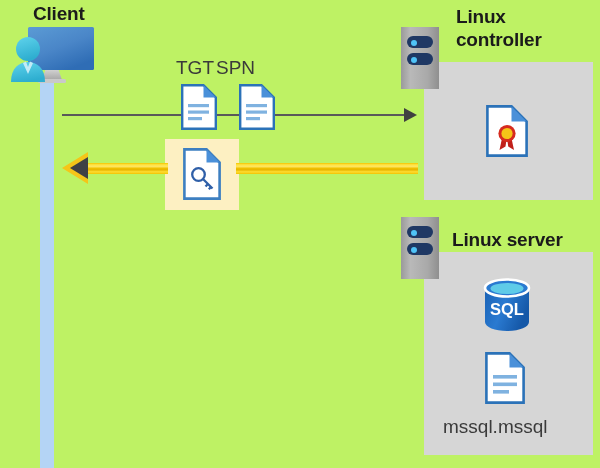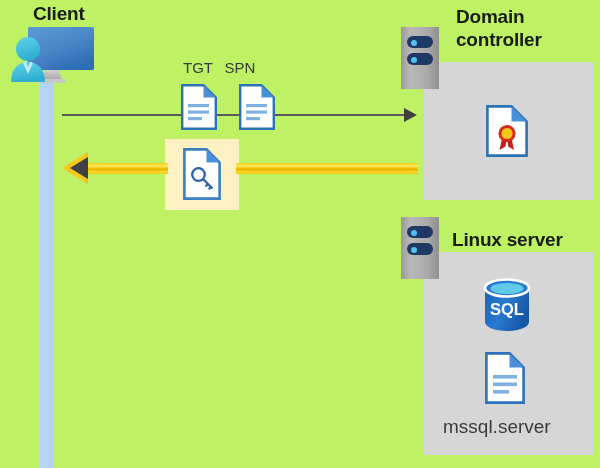--- a/index.html
+++ b/index.html
@@ -34,24 +34,24 @@
   .label-plain {
     position: absolute;
     color: #3a3a3a;
     font-size: 19px;
     line-height: 22px;
     white-space: nowrap;
   }
   .doc-caption {
     position: absolute;
     color: #3a3a3a;
-    font-size: 15px;
+    font-size: 19px;
     line-height: 22px;
     white-space: nowrap;
-    text-align: center;
+    text-align: left;
   }
 
   
   .panel {
     position: absolute;
     background: #d6d6d6;
   }
 
   
   .lifeline {
@@ -212,21 +212,21 @@
   <div class="panel" style="left:424px; top:62px; width:169px; height:138px;"></div>
 
   <div class="server-icon" style="left:401px; top:27px; width:38px; height:62px;">
     <div class="server-body"></div>
     <div class="server-bar" style="left:6px; top:9px; width:26px; height:12px;"></div>
     <div class="server-dot" style="left:10px; top:12.5px; width:6px; height:6px;"></div>
     <div class="server-bar" style="left:6px; top:26px; width:26px; height:12px;"></div>
     <div class="server-dot" style="left:10px; top:29.5px; width:6px; height:6px;"></div>
   </div>
 
-  <div class="title-bold" style="left:456px; top:5px;">Domain
+  <div class="title-bold" style="left:456px; top:5px;">Linux
 controller</div>
 
   <div class="abs" style="left:486px; top:105px; width:42px; height:52px;">
     <svg width="42" height="52" viewBox="0 0 42 52">
       <path d="M1.4 1.4 H25.5 L40.6 16.5 V50.6 H1.4 Z" fill="#ffffff" stroke="#2b72b8" stroke-width="2.6"></path>
       <path d="M25.5 1.4 L40.6 16.5 H25.5 Z" fill="#4a90d9"></path>
 
       <path d="M16.5 31 L13.5 45 L19.5 41.5 L21 31 Z" fill="#c0201a"></path>
       <path d="M25 31 L28 45 L22.2 41.5 L20.8 31 Z" fill="#c0201a"></path>
 
@@ -267,15 +267,15 @@
   <div class="abs" style="left:485px; top:352px; width:40px; height:52px;">
     <svg width="40" height="52" viewBox="0 0 40 52">
       <path d="M1.4 1.4 H24.5 L38.6 15.5 V50.6 H1.4 Z" fill="#ffffff" stroke="#2b72b8" stroke-width="2.6"></path>
       <path d="M24.5 1.4 L38.6 15.5 H24.5 Z" fill="#4a90d9"></path>
       <rect x="8" y="23" width="24" height="3.6" fill="#7fb2e0"></rect>
       <rect x="8" y="30.5" width="24" height="3.6" fill="#7fb2e0"></rect>
       <rect x="8" y="38" width="16" height="3.6" fill="#7fb2e0"></rect>
     </svg>
   </div>
 
-  <div class="label-plain" style="left:443px; top:416px;">mssql.server</div>
+  <div class="label-plain" style="left:443px; top:416px;">mssql.mssql</div>
 
 </div>
 
 </body></html>

